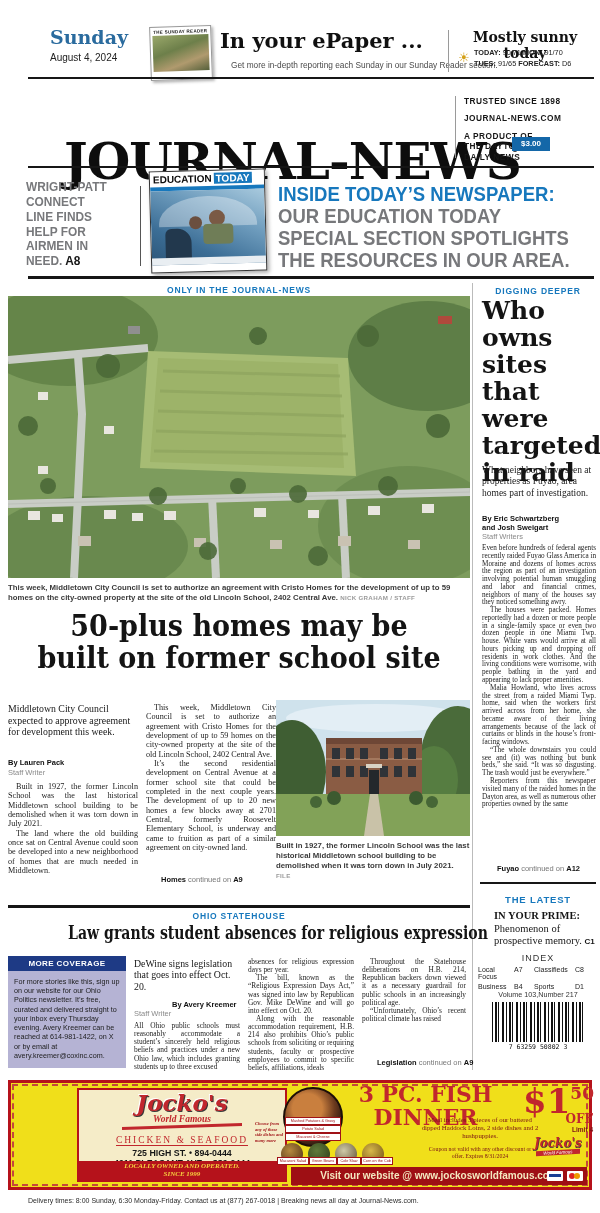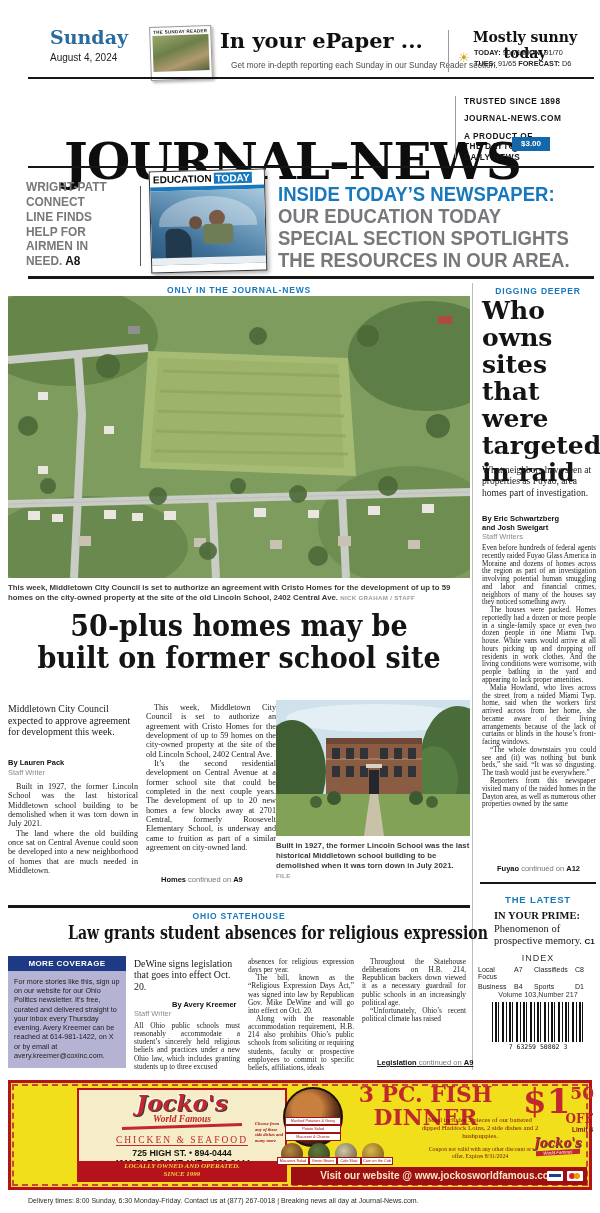--- a/index.html
+++ b/index.html
@@ -293,21 +293,21 @@
   <div class="abs bodytxt just" style="left:248px;top:958px;width:106px;font-size:7.4px;line-height:1.1;color:#1c1c1c;">
     <p class="noind">absences for religious expression days per year.</p>
     <p>The bill, known as the “Religious Expression Days Act,” was signed into law by Republican Gov. Mike DeWine and will go into effect on Oct. 20.</p>
     <p>Along with the reasonable accommodation requirement, H.B. 214 also prohibits Ohio’s public schools from soliciting or requiring students, faculty or prospective employees to commit to specific beliefs, affiliations, ideals</p>
   </div>
 
   <div class="abs bodytxt just" style="left:362px;top:958px;width:104px;font-size:7.4px;line-height:1.1;color:#1c1c1c;">
     <p>Throughout the Statehouse deliberations on H.B. 214, Republican backers down viewed it as a necessary guardrail for public schools in an increasingly political age.</p>
     <p>“Unfortunately, Ohio’s recent political climate has raised</p>
   </div>
-  <div class="abs cont" style="left:362px;top:1058px;text-decoration:underline;"><b>Legislation</b><span> continued on </span><b>A9</b></div>
+  <div class="abs cont" style="left:362px;top:1058px;"><b>Legislation</b><span> continued on </span><b>A9</b></div>
 
   <div class="abs" style="left:8px;top:1080px;width:584px;height:110px;background:#f0df1a;border:3px solid #b5121b;box-sizing:border-box;">
     <div style="position:absolute;inset:1px;border:2px dashed #c4463c;"></div>
 
     <div style="position:absolute;left:66px;top:5px;width:206px;height:90px;background:#f5ecc8;border:2px solid #b5121b;text-align:center;overflow:hidden;">
       <div class="slab" style="font-size:23px;font-weight:bold;font-style:italic;color:#c1272d;line-height:1;margin-top:1px;
            text-shadow:1px 1px 0 #3a3a3a,-1px -1px 0 #fff;">Jocko's</div>
       <div class="serif" style="font-size:9.5px;font-weight:bold;font-style:italic;color:#c1272d;">World Famous</div>
       <div style="width:120px;height:0;margin:1px auto;border-bottom:3px solid #c1272d;transform:skewY(-2deg);"></div>
       <div class="serif" style="font-size:9.5px;color:#c1272d;letter-spacing:2px;border-bottom:1px solid #c1272d;display:inline-block;">CHICKEN &amp; SEAFOOD</div>

